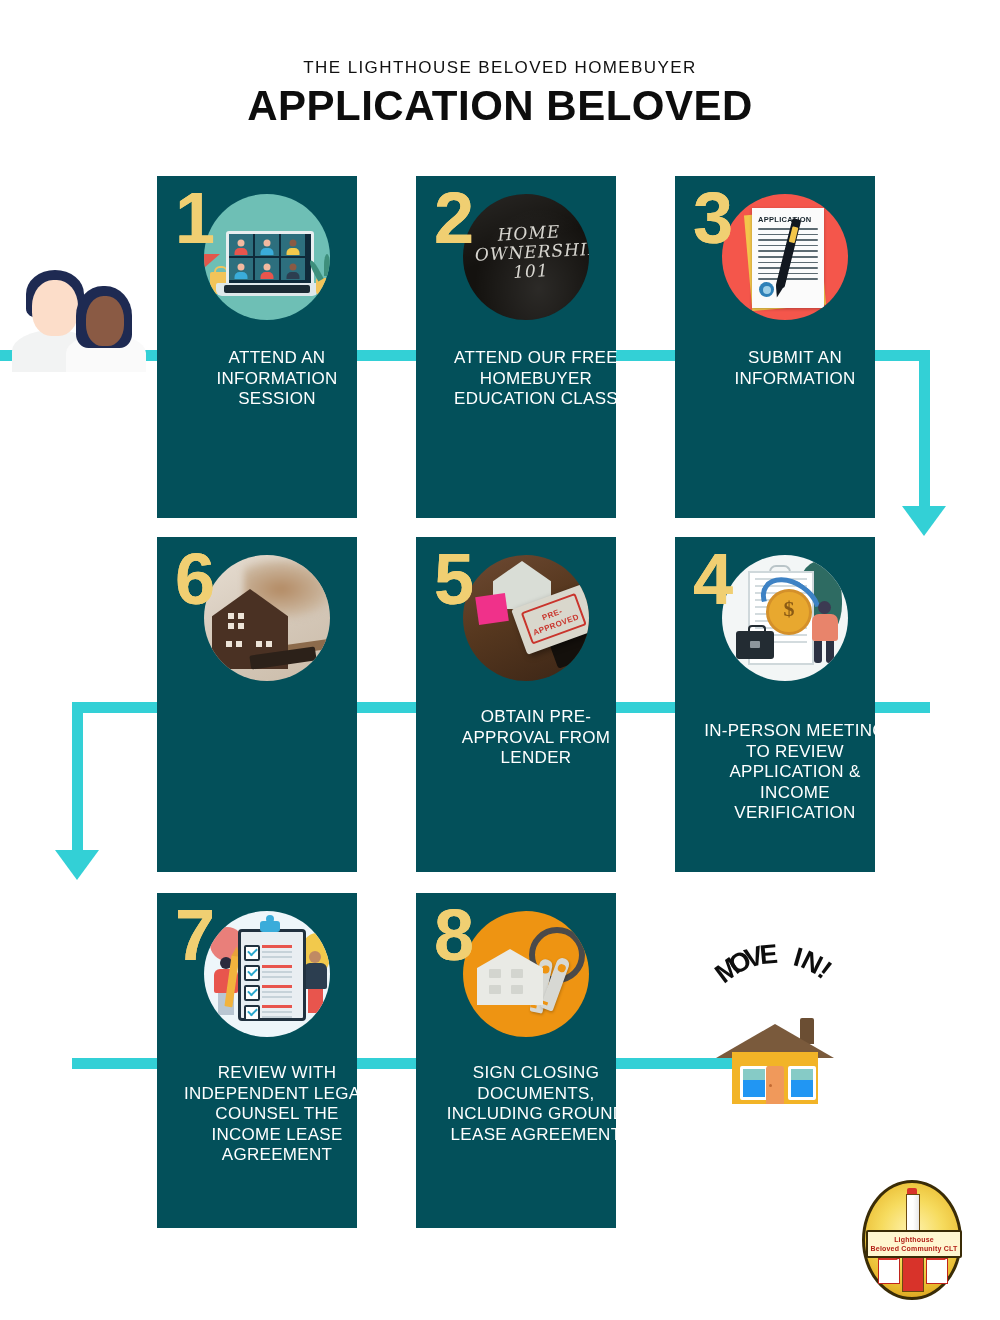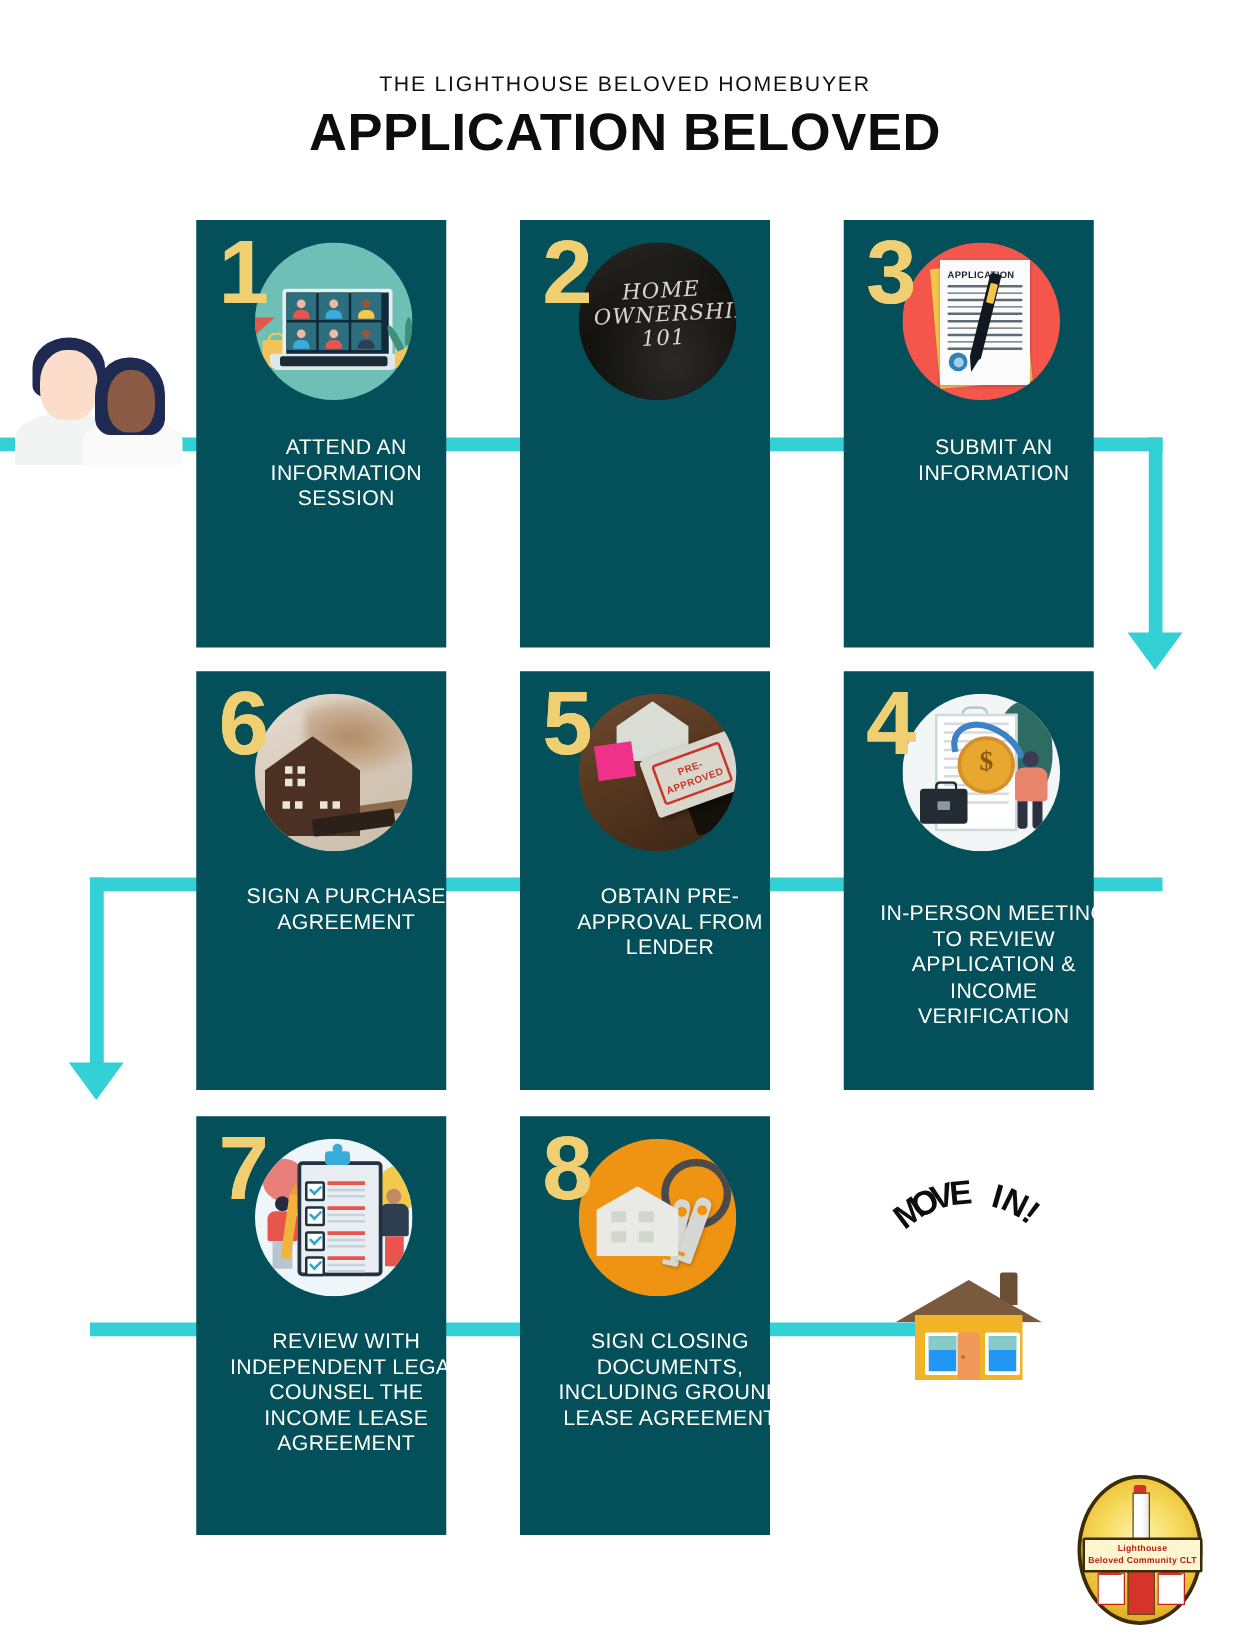--- a/index.html
+++ b/index.html
@@ -264,20 +264,21 @@
       <div class="circle">
         <div class="c2bg"></div>
         <div class="chalk">
           <div>HOME</div>
           <div>OWNERSHIP</div>
           <div>101</div>
         </div>
       </div>
       <div class="num">2</div>
     </div>
+    <div class="caption" style="top:172px;">ATTEND OUR FREE HOMEBUYER EDUCATION CLASS</div>
   </div>
 
   <div class="card" style="left:675px;top:176px;height:342px;">
     <div class="media">
       <div class="circle">
         <div class="c3bg"></div>
         <div class="doc-yellow"></div>
         <div class="doc-white">
           <div class="doc-title">APPLICATION</div>
           <div class="doc-rules">
@@ -313,21 +314,20 @@
         <div class="c6-win" style="left:24px;top:68px;"></div>
         <div class="c6-win" style="left:34px;top:68px;"></div>
         <div class="c6-win" style="left:22px;top:86px;"></div>
         <div class="c6-win" style="left:32px;top:86px;"></div>
         <div class="c6-win" style="left:52px;top:86px;"></div>
         <div class="c6-win" style="left:62px;top:86px;"></div>
         <div class="c6-book"></div>
       </div>
       <div class="num">6</div>
     </div>
-    <div class="caption" style="top:170px;">SIGN A PURCHASE AGREEMENT</div>
   </div>
 
   <div class="card" style="left:416px;top:537px;height:335px;">
     <div class="media">
       <div class="circle">
         <div class="c5bg"></div>
         <div class="c5-house"></div>
         <div class="c5-pink"></div>
         <div class="c5-blk"></div>
         <div class="c5-stamp">

